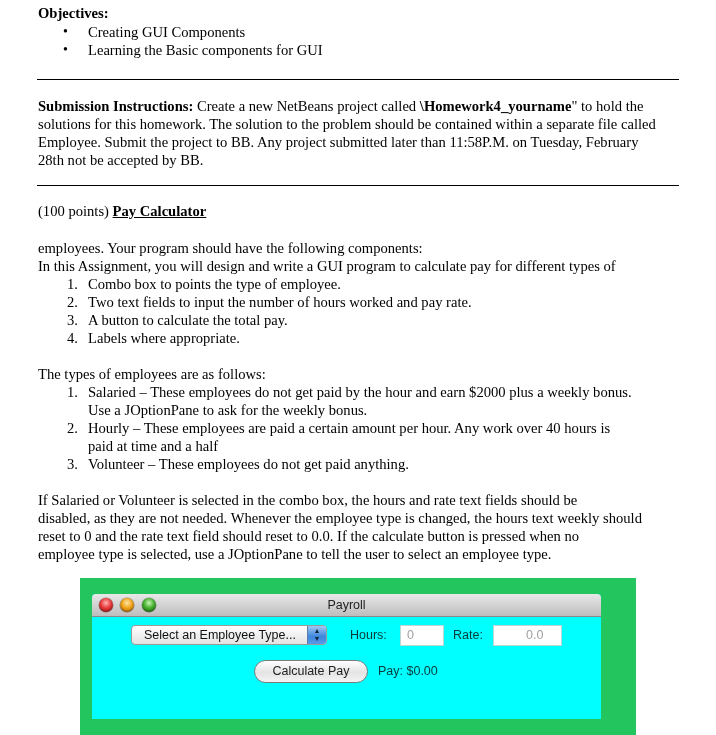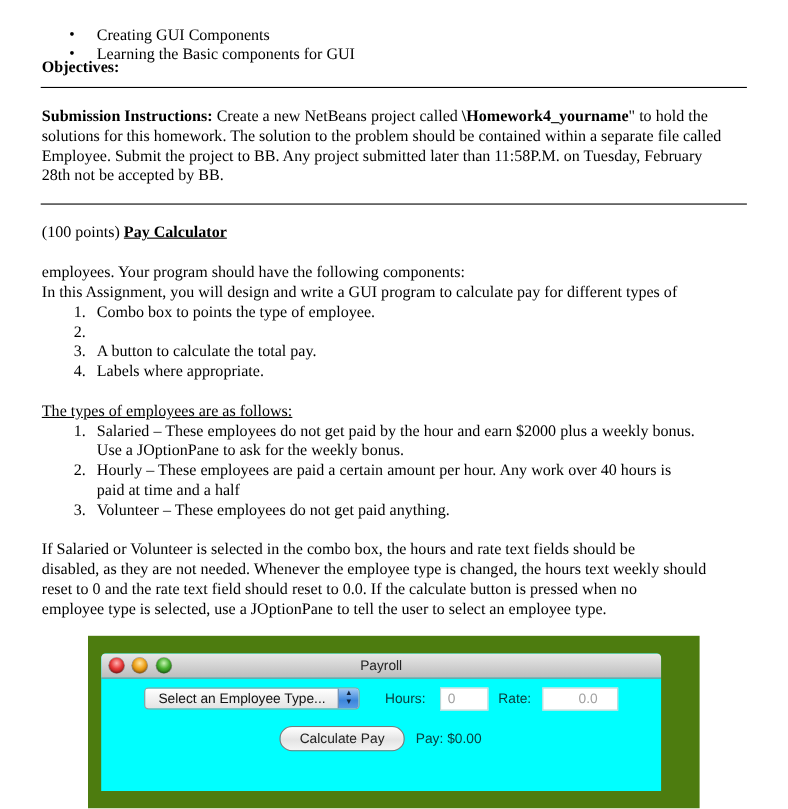--- a/index.html
+++ b/index.html
@@ -10,21 +10,21 @@
     body {
       width: 716px;
       height: 735px;
       position: relative;
       overflow: hidden;
       font-family: "Liberation Serif", "DejaVu Serif", serif;
       color: #000000;
       font-size: 14.6px;
       line-height: 18px;
     }
-    .abs { position: absolute; margin-top: 48px; }
+    .abs { position: absolute; }
     .bold { font-weight: bold; }
     .hr {
       position: absolute;
       left: 37px;
       width: 642px;
       height: 0;
       border-top: 1px solid #000;
     }
     .bullet-list, .num-list {
       position: absolute;
@@ -57,21 +57,21 @@
     .line { display: block; height: 18px; white-space: nowrap; }
     .u { text-decoration: underline; font-weight: bold; }
 
     
     .frame {
       position: absolute;
       left: 80px;
       top: 578px;
       width: 556px;
       height: 157px;
-      background: #4d7c0f;
+      background: #22c55e;
     }
     .window {
       position: absolute;
       left: 12px;
       top: 16px;
       width: 509px;
       height: 125px;
       background: #00ffff;
       border-radius: 4px 4px 0 0;
       overflow: hidden;
@@ -199,26 +199,26 @@
   <span>(100 points) </span><span class="u">Pay Calculator</span>
 </div>
 
 <div class="para" style="top:239px;">
   <span class="line">employees. Your program should have the following components:</span>
   <span class="line">In this Assignment, you will design and write a GUI program to calculate pay for different types of</span>
 </div>
 
 <ol class="num-list" style="left:88px; top:275px;">
   <li><span class="marker">1.</span><span>Combo box to points the type of employee.</span></li>
-  <li><span class="marker">2.</span></li>
+  <li><span class="marker">2.</span><span>Two text fields to input the number of hours worked and pay rate.</span></li>
   <li><span class="marker">3.</span><span>A button to calculate the total pay.</span></li>
   <li><span class="marker">4.</span><span>Labels where appropriate.</span></li>
 </ol>
 
-<div class="para" style="top:365px;text-decoration:underline;">The types of employees are as follows:</div>
+<div class="para" style="top:365px;">The types of employees are as follows:</div>
 
 <ol class="num-list" style="left:88px; top:383px;">
   <li class="wrap2">
       <span class="marker">1.</span>
       <span class="line">Salaried – These employees do not get paid by the hour and earn $2000 plus a weekly bonus.</span>
       <span class="line">Use a JOptionPane to ask for the weekly bonus.</span>
     </li>
   <li class="wrap2">
       <span class="marker">2.</span>
       <span class="line">Hourly – These employees are paid a certain amount per hour. Any work over 40 hours is</span>

